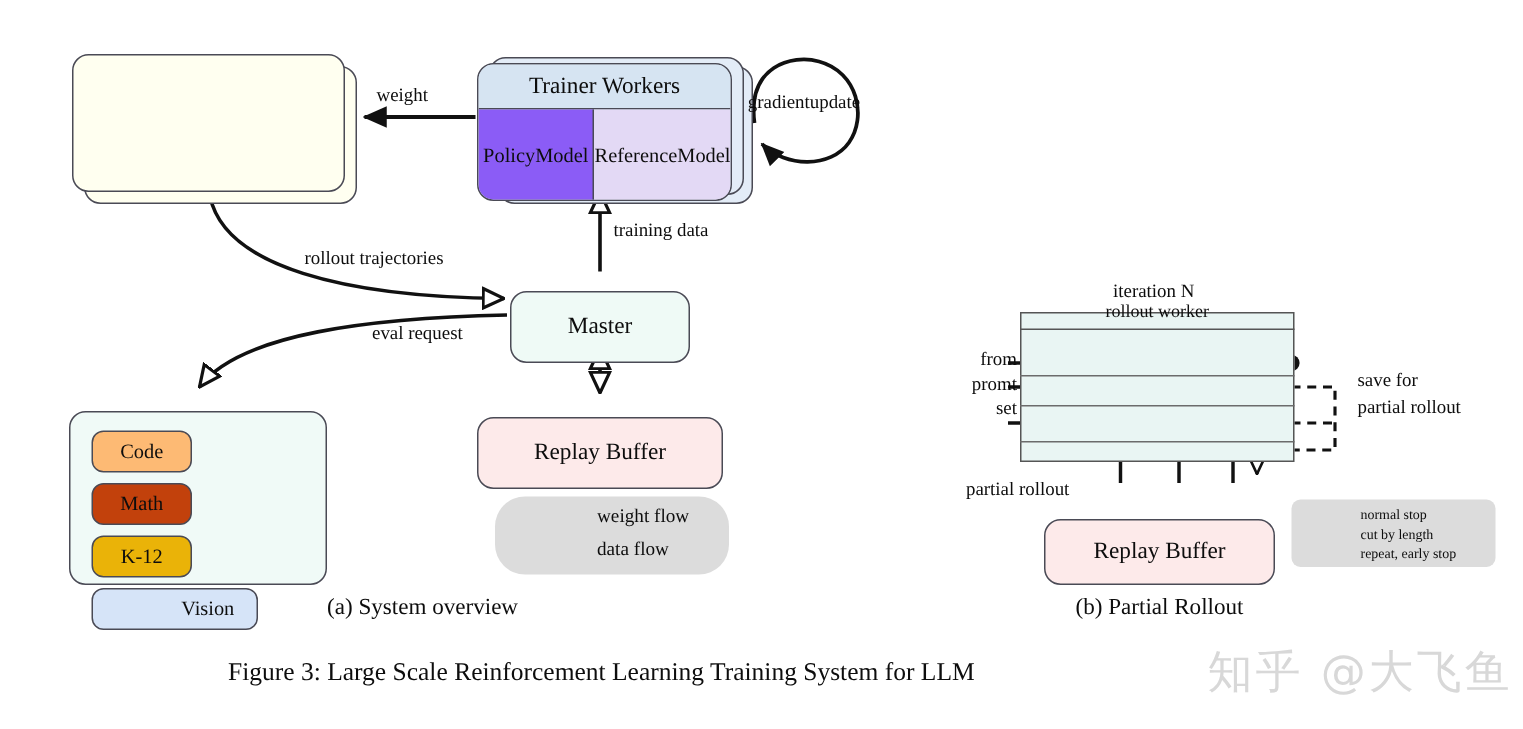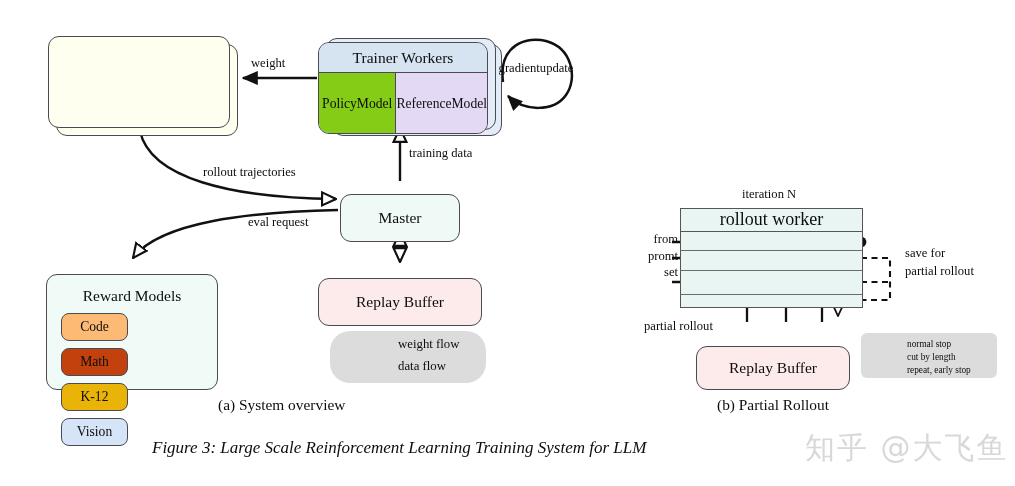--- a/index.html
+++ b/index.html
@@ -16,21 +16,21 @@
   .col{flex-direction:row;}
 
   
   .stack-l{position:absolute;box-sizing:border-box;border:1.3px solid #4a4a55;border-radius:11px;}
 
   
   .t-node{font-size:15.5px;line-height:1.12;}
   .t-sub{font-size:13.6px;line-height:1.16;}
   .t-edge{font-size:12.6px;line-height:1.15;}
   .t-legend{font-size:12.8px;}
-  .t-cap{font-size:17px;font-style:italic;}
+  .t-cap{font-size:17px;}
   .t-panel{font-size:15.4px;}
   .t-tiny{font-size:9.3px;line-height:1.32;}
 
   .edge-label{position:absolute;white-space:nowrap;}
 
   
   #legend-a{
     position:absolute;background:#dcdcdc;border-radius:20px;
   }
   #legend-b{
@@ -157,54 +157,51 @@
   <div class="stack-l" style="left:56px;top:44px;width:182px;height:92px;background:#fffff0;"></div>
   <div class="stack-l" style="left:48px;top:36px;width:182px;height:92px;background:#fffff0;"></div>
 
   <div class="stack-l" style="left:332px;top:44px;width:170px;height:92px;background:#e3ecf7;"></div>
   <div class="stack-l" style="left:326px;top:38px;width:170px;height:92px;background:#e3ecf7;"></div>
   <div class="node rnd" style="left:318px;top:30px;width:170px;height:92px;background:#e3ecf7;overflow:hidden;">
     <div class="ctr t-node" style="height:29px;background:#d6e4f2;border-bottom:1.3px solid #4a4a55;">
       <span>Trainer Workers</span>
     </div>
     <div style="display:flex;height:62px;">
-      <div class="ctr col t-sub" style="flex:1;background:#84cc16;border-right:1.3px solid #4a4a55;">
+      <div class="ctr col t-sub" style="flex:1;background:#8b5cf6;border-right:1.3px solid #4a4a55;">
         <span>Policy</span>
         <span>Model</span>
       </div>
       <div class="ctr col t-sub" style="flex:1;background:#e3d9f5;">
         <span>Reference</span>
         <span>Model</span>
       </div>
     </div>
   </div>
 
   <div class="node rnd ctr t-node" style="left:340px;top:182px;width:120px;height:48px;background:#effaf6;">
     <span>Master</span>
   </div>
 
   <div class="node rnd ctr t-node" style="left:318px;top:266px;width:164px;height:48px;background:#fdeaea;">
     <span>Replay Buffer</span>
   </div>
 
   <div class="node rnd" style="left:46px;top:262px;width:172px;height:116px;background:#f0faf7;padding-top:8px;">
-    <div class="ctr t-node" style="height:26px;">
-      <span>Reward Models</span>
-    </div>
     <div style="display:flex;flex-wrap:wrap;gap:7px 10px;padding:4px 14px 0 14px;">
       <div class="rnd ctr t-sub" style="width:65px;height:26px;background:#fdba74;border-radius:8px;">
         <span>Code</span>
       </div>
       <div class="rnd ctr t-sub" style="width:65px;height:26px;background:#c2410c;border-radius:8px;">
         <span>Math</span>
       </div>
       <div class="rnd ctr t-sub" style="width:65px;height:26px;background:#eab308;border-radius:8px;">
         <span>K-12</span>
       </div>
-      <div class="rnd ctr t-sub" style="width:65px;height:26px;background:#d6e4f8;border-radius:8px;">
+      <div class="rnd ctr t-sub" style="width:65px;height:26px;background:#d6e4f8;border-radius:8px;padding-left:44px;">
         <span>Vision</span>
       </div>
     </div>
   </div>
 
   <div class="edge-label t-edge" style="left:251px;top:56px;">
     <span>weight</span>
   </div>
   <div class="edge-label t-edge ctr col" style="left:505px;top:61px;width:62px;">
     <span>gradient</span>
@@ -228,23 +225,23 @@
       <span>data flow</span>
     </div>
   </div>
 
   <div class="edge-label t-edge" style="left:742px;top:187px;">
     <span>iteration N</span>
   </div>
 
   <div style="position:absolute;left:680px;top:208px;width:183px;height:100px;
               background:#e9f5f3;border:1.4px solid #555;box-sizing:border-box;"></div>
-  <div style="position:absolute;left:680px;top:208px;width:183px;height:24px;
+  <div style="position:absolute;left:680px;top:196px;width:183px;height:24px;
               border-bottom:1.4px solid #555;box-sizing:border-box;
-              display:flex;align-items:center;justify-content:center;font-size:18px;">
+              display:flex;align-items:center;justify-content:center;font-size:12px;">
     <span>rollout worker</span>
   </div>
 
   <div style="position:absolute;left:680px;top:250px;width:183px;height:0;border-top:1.2px solid #6b6b6b;"></div>
   <div style="position:absolute;left:680px;top:270px;width:183px;height:0;border-top:1.2px solid #6b6b6b;"></div>
   <div style="position:absolute;left:680px;top:294px;width:183px;height:0;border-top:1.2px solid #6b6b6b;"></div>
 
   <div class="t-edge" style="position:absolute;left:634px;top:231px;width:44px;text-align:right;line-height:1.32;">
     <div>from</div>
     <div>promt</div>

